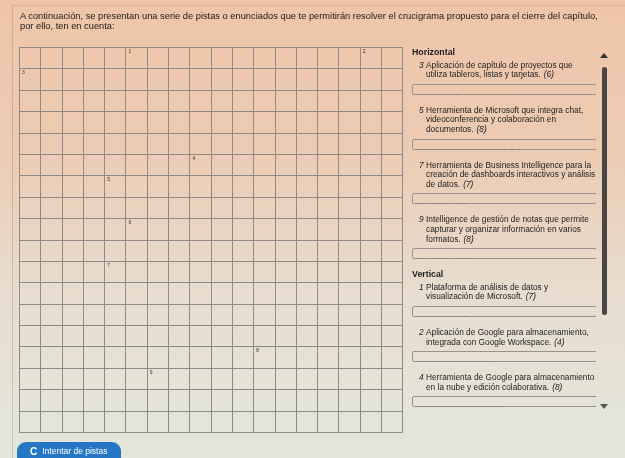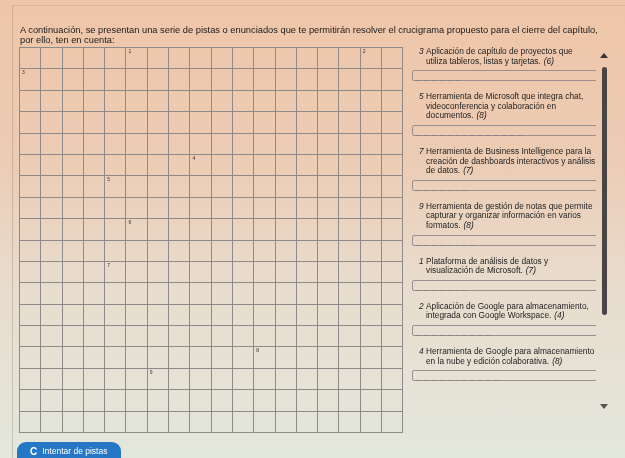--- a/index.html
+++ b/index.html
@@ -8,21 +8,21 @@
       background: linear-gradient(180deg, #efc5a8 0%, #ecccb4 35%, #e8dccd 62%, #e3e7dc 100%);
       font-family: "Liberation Sans", sans-serif;
       color:#1d1d1d;
     }
     .panel {
       position:absolute; left:12px; top:5px; width:613px; height:453px;
       border-left:1px solid rgba(150,130,120,0.35);
       border-top:1px solid rgba(150,130,120,0.25);
     }
     .intro {
-      position:absolute; left:20px; top:16px; width:590px;
+      position:absolute; left:20px; top:2px; width:590px;
       font-size:9.3px; line-height:10px; color:#1b1b1b;
     }
     .grid {
       position:absolute; left:19px; top:47px;
       display:grid;
       grid-template-columns: repeat(18, 21.3px);
       grid-template-rows: repeat(18, 21.4px);
       border-right:1px solid #8e8a8a; border-bottom:1px solid #8e8a8a;
     }
     .cell {
@@ -408,38 +408,40 @@
     <div class="cell"></div>
     <div class="cell"></div>
     <div class="cell"></div>
     <div class="cell"></div>
     <div class="cell"></div>
     <div class="cell"></div>
     <div class="cell"></div>
   </div>
 
 <div class="clues">
+  <div class="section-title">Horizontal</div>
   <div id="h-clues">
       <div class="clue"><span class="cnum">3</span><span>Aplicación de capítulo de proyectos que utiliza tableros, listas y tarjetas.</span><span class="len">(6)</span></div>
       <div class="answer">
         <span class="dashes">_ _ _ _ _ _</span>
       </div>
       <div class="clue"><span class="cnum">5</span><span>Herramienta de Microsoft que integra chat, videoconferencia y colaboración en documentos.</span><span class="len">(8)</span></div>
       <div class="answer">
         <span class="dashes">_ _ _ _ _ _ _ _ _ _ _ _ _ _</span>
       </div>
       <div class="clue"><span class="cnum">7</span><span>Herramienta de Business Intelligence para la creación de dashboards interactivos y análisis de datos.</span><span class="len">(7)</span></div>
       <div class="answer">
         <span class="dashes">_ _ _ _ _ _ _</span>
       </div>
-      <div class="clue"><span class="cnum">9</span><span>Herramienta de gestión de notas que permite capturar y organizar información en varios formatos.</span><span class="len">(8)</span></div>
+      <div class="clue"><span class="cnum">9</span><span>Intelligence de gestión de notas que permite capturar y organizar información en varios formatos.</span><span class="len">(8)</span></div>
       <div class="answer">
         <span class="dashes">_ _ _ _ _ _ _ _</span>
       </div>
     </div>
+  <div class="section-title">Vertical</div>
   <div id="v-clues">
       <div class="clue"><span class="cnum">1</span><span>Plataforma de análisis de datos y visualización de Microsoft.</span><span class="len">(7)</span></div>
       <div class="answer">
         <span class="dashes">_ _ _ _ _ _ _</span>
       </div>
       <div class="clue"><span class="cnum">2</span><span>Aplicación de Google para almacenamiento, integrada con Google Workspace.</span><span class="len">(4)</span></div>
       <div class="answer">
         <span class="dashes">_ _ _ _ _ _ _ _ _ _</span>
       </div>
       <div class="clue"><span class="cnum">4</span><span>Herramienta de Google para almacenamiento en la nube y edición colaborativa.</span><span class="len">(8)</span></div>

